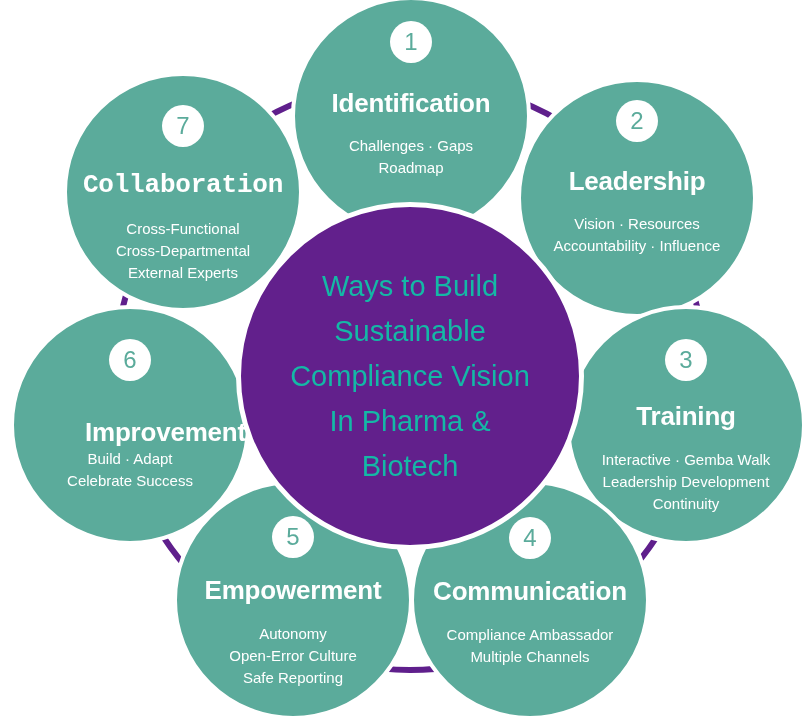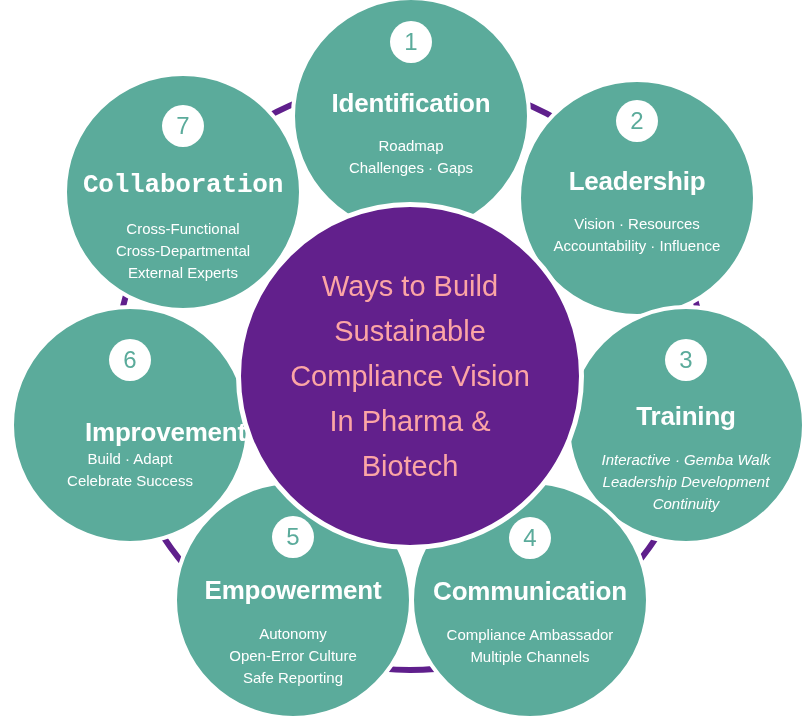--- a/index.html
+++ b/index.html
@@ -66,21 +66,21 @@
     }
     .node-lines div {
       white-space: nowrap;
     }
     .center {
       position: absolute;
       border-radius: 50%;
       background: #62208c;
       border: 5px solid #ffffff;
       box-sizing: border-box;
-      color: #fca5a5;
+      color: #14b8a6;
       display: flex;
       flex-direction: column;
       align-items: center;
       justify-content: center;
       text-align: center;
       font-size: 29px;
       line-height: 45px;
     }
     .center div {
       white-space: nowrap;
@@ -90,22 +90,22 @@
 <body>
 
 <div id="diagram">
 
   <div class="ring" style="left:112px; top:77px; width:596px; height:596px;"></div>
 
   <div class="node" style="left:291px; top:-4px; width:240px; height:240px;">
     <div class="badge" style="top:21px;">1</div>
     <div class="node-title" style="top:88px;">Identification</div>
     <div class="node-lines" style="top:135px;">
+      <div>Challenges ·  Gaps</div>
       <div>Roadmap</div>
-      <div>Challenges ·  Gaps</div>
     </div>
   </div>
 
   <div class="node" style="left:63px; top:72px; width:240px; height:240px;">
     <div class="badge" style="top:29px;">7</div>
     <div class="node-title" style="top:94px;font-family:Liberation Mono, monospace;">Collaboration</div>
     <div class="node-lines" style="top:142px;">
       <div>Cross-Functional</div>
       <div>Cross-Departmental</div>
       <div>External Experts</div>
@@ -126,21 +126,21 @@
     <div class="node-title" style="top:108px;text-align:right;">Improvement</div>
     <div class="node-lines" style="top:139px;">
       <div>Build · Adapt</div>
       <div>Celebrate Success</div>
     </div>
   </div>
 
   <div class="node" style="left:566px; top:305px; width:240px; height:240px;">
     <div class="badge" style="top:30px;">3</div>
     <div class="node-title" style="top:92px;">Training</div>
-    <div class="node-lines" style="top:140px;font-style:italic;">
+    <div class="node-lines" style="top:140px;">
       <div>Interactive · Gemba Walk</div>
       <div>Leadership Development</div>
       <div>Continuity</div>
     </div>
   </div>
 
   <div class="node" style="left:173px; top:480px; width:240px; height:240px;">
     <div class="badge" style="top:32px;">5</div>
     <div class="node-title" style="top:91px;">Empowerment</div>
     <div class="node-lines" style="top:139px;">

